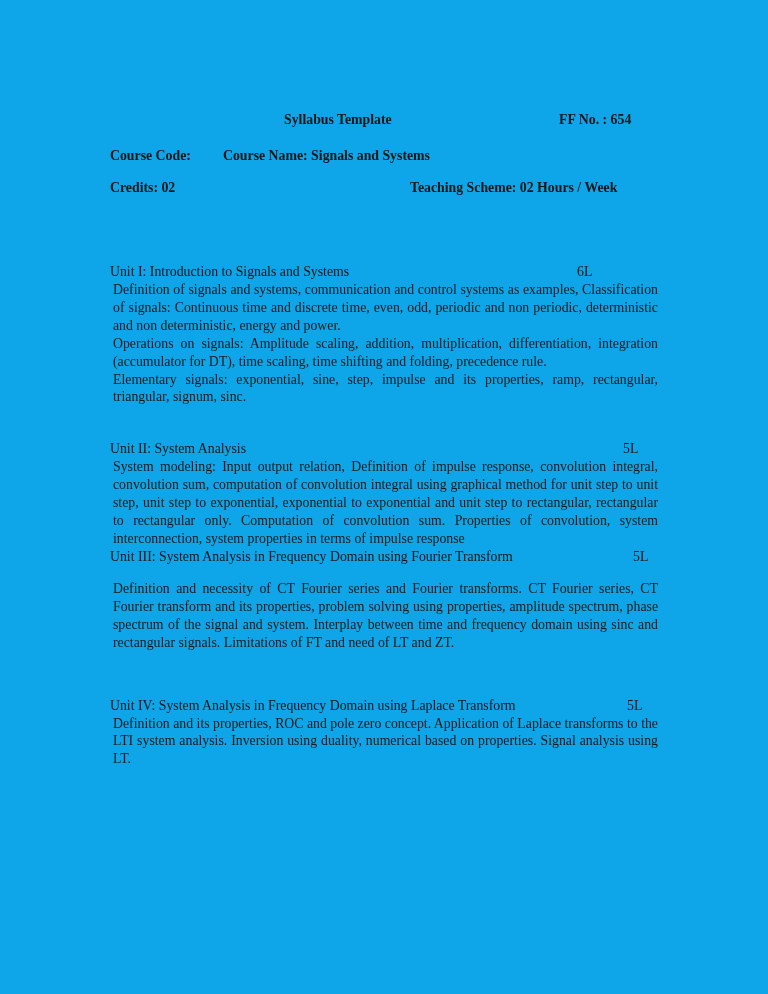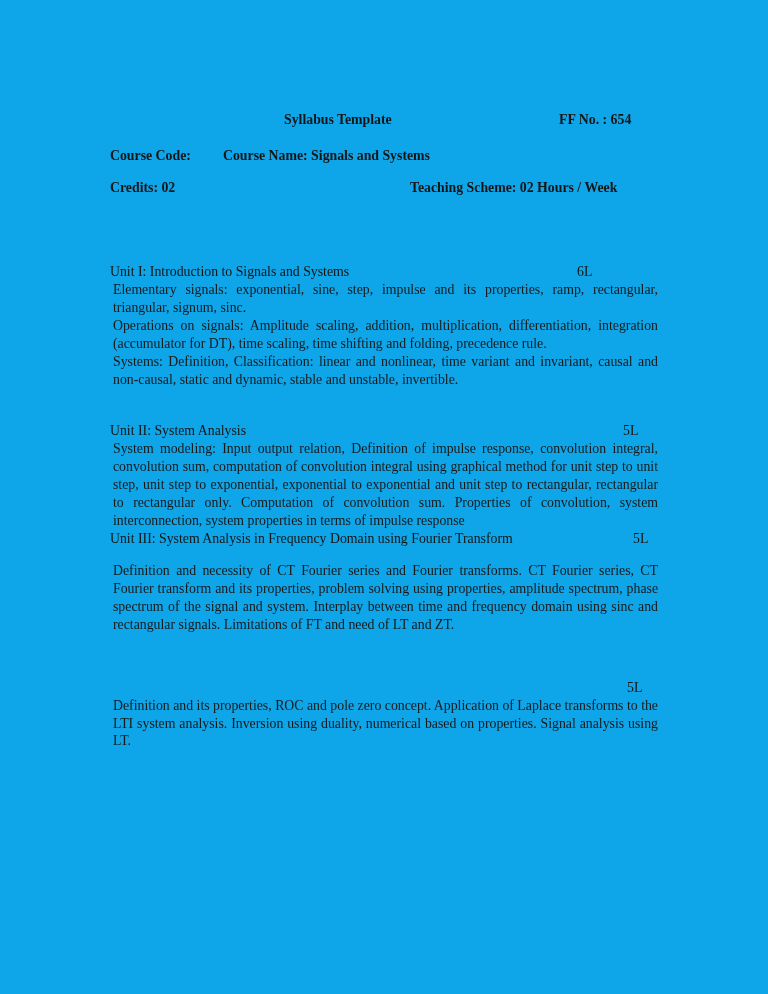--- a/index.html
+++ b/index.html
@@ -65,42 +65,43 @@
     <div class="row credits-row">
       <span class="credits">Credits: 02</span>
       <span class="teaching">Teaching Scheme: 02 Hours / Week</span>
     </div>
 
     <section class="unit unit-1">
       <div class="unit-header">
         <span class="unit-title">Unit I: Introduction to Signals and Systems</span>
         <span class="unit-hours">6L</span>
       </div>
+      <p class="para">Definition of signals and systems, communication and control systems as examples, Classification of signals: Continuous time and discrete time, even, odd, periodic and non periodic, deterministic and non deterministic, energy and power.</p>
+      <p class="para">Operations on signals: Amplitude scaling, addition, multiplication, differentiation, integration (accumulator for DT), time scaling, time shifting and folding, precedence rule.</p>
       <p class="para">Elementary signals: exponential, sine, step, impulse and its properties, ramp, rectangular, triangular, signum, sinc.</p>
-      <p class="para">Operations on signals: Amplitude scaling, addition, multiplication, differentiation, integration (accumulator for DT), time scaling, time shifting and folding, precedence rule.</p>
-      <p class="para">Systems: Definition, Classification: linear and nonlinear, time variant and invariant, causal and non-causal, static and dynamic, stable and unstable, invertible.</p>
     </section>
 
     <section class="unit unit-2">
       <div class="unit-header">
         <span class="unit-title">Unit II: System Analysis</span>
         <span class="unit-hours">5L</span>
       </div>
       <p class="para">System modeling: Input output relation, Definition of impulse response, convolution integral, convolution sum, computation of convolution integral using graphical method for unit step to unit step, unit step to exponential, exponential to exponential and unit step to rectangular, rectangular to rectangular only. Computation of convolution sum. Properties of convolution, system interconnection, system properties in terms of impulse response</p>
     </section>
 
     <section class="unit unit-3">
       <div class="unit-header">
         <span class="unit-title">Unit III: System Analysis in Frequency Domain using Fourier Transform</span>
         <span class="unit-hours">5L</span>
       </div>
       <p class="para">Definition and necessity of CT Fourier series and Fourier transforms. CT Fourier series, CT Fourier transform and its properties, problem solving using properties, amplitude spectrum, phase spectrum of the signal and system. Interplay between time and frequency domain using sinc and rectangular signals. Limitations of FT and need of LT and ZT.</p>
     </section>
 
     <section class="unit unit-4">
       <div class="unit-header">
+        <span class="unit-title">Unit IV: System Analysis in Frequency Domain using Laplace Transform</span>
         <span class="unit-hours">5L</span>
       </div>
       <p class="para">Definition and its properties, ROC and pole zero concept. Application of Laplace transforms to the LTI system analysis. Inversion using duality, numerical based on properties. Signal analysis using LT.</p>
     </section>
 
   </div>
 </div>
 
 </body></html>

